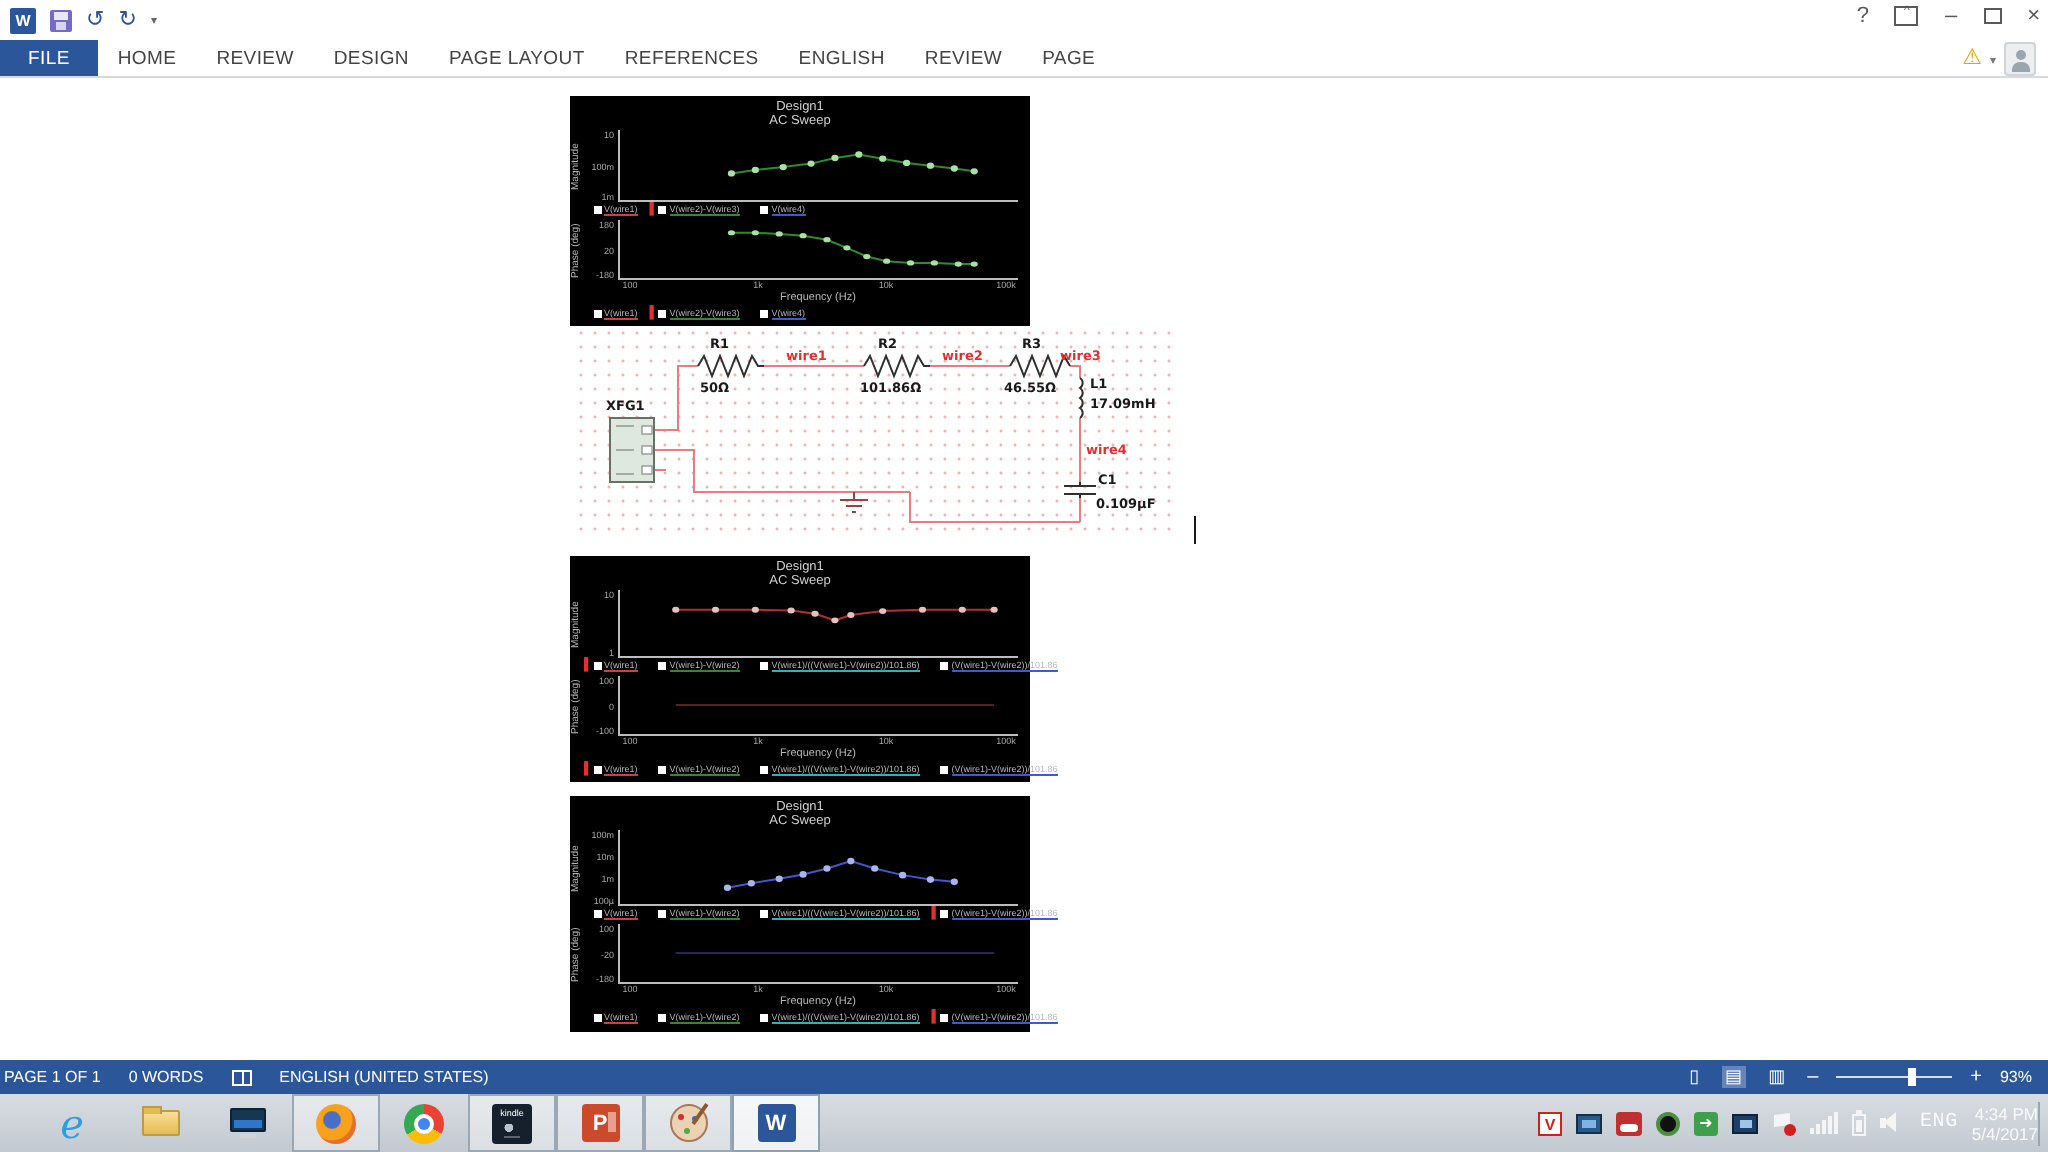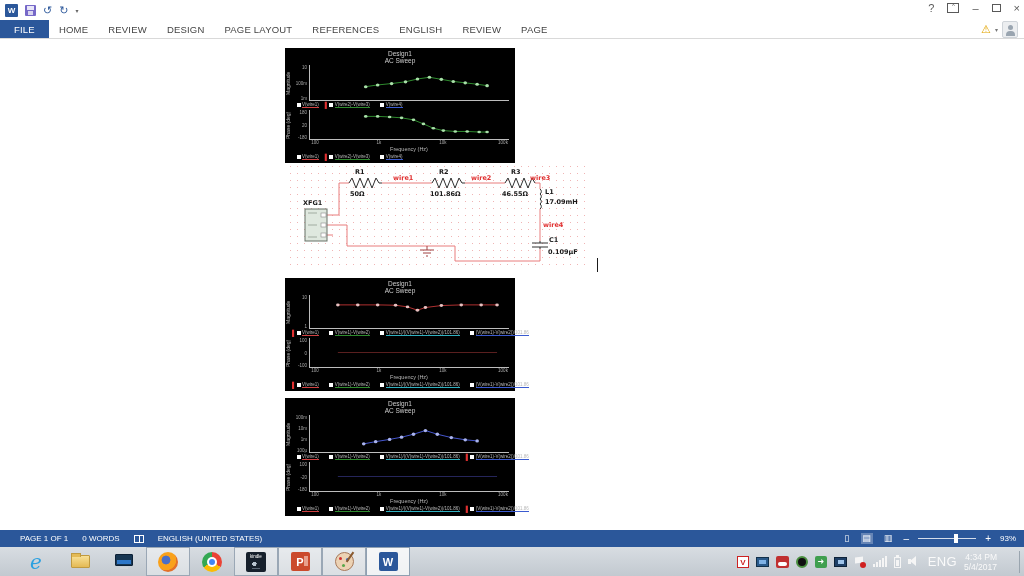--- a/index.html
+++ b/index.html
@@ -56,21 +56,21 @@
 
   
   .schematic { position:absolute; left:287px; top:123px; width:302px; height:107px; background-color:#fff;
     background-image:radial-gradient(circle, #f0b4b4 0.6px, rgba(0,0,0,0) 0.9px); background-size:7px 7px; }
   .schem { position:absolute; left:0; top:0; }
   .schem text { font-family:"DejaVu Sans", sans-serif; font-size:6.5px; font-weight:bold; fill:#1a1a1a; }
   .schem text.net { fill:#e03030; }
 
   
   .statusbar { position:absolute; left:0; right:0; bottom:29px; height:17px; background:#2b579a; color:#fff; display:flex; align-items:center; font-size:8px; }
-  .sb-left { display:flex; align-items:center; gap:14px; padding-left:20px; }
+  .sb-left { display:flex; align-items:center; gap:14px; padding-left:2px; }
   .book-ic { width:10px; height:8px; border:1px solid #fff; position:relative; }
   .book-ic::after { content:""; position:absolute; left:4px; top:0; bottom:0; width:1px; background:#fff; }
   .sb-right { position:absolute; right:8px; display:flex; align-items:center; gap:9px; }
   .view-ic { font-size:9px; line-height:11px; color:#fff; padding:0 2px; }
   .view-ic.active { background:rgba(255,255,255,0.28); }
   .ztrack { width:58px; height:1px; background:rgba(255,255,255,0.8); position:relative; }
   .zthumb { position:absolute; left:62%; top:-4px; width:4px; height:9px; background:#fff; }
   .zbtn { font-size:10px; }
 
   
@@ -114,22 +114,22 @@
   .tr-net::before { content:""; position:absolute; left:1px; top:1px; width:8px; height:6px; background:#f5f5f5; transform:skewY(-8deg); }
   .tr-net::after { content:""; position:absolute; right:0; bottom:0; width:6px; height:6px; border-radius:50%; background:#d02020; }
   .tr-sig { display:flex; align-items:flex-end; gap:1px; height:11px; }
   .tr-sig i { display:block; width:2px; background:#f5f5f5; }
   .tr-batt { width:7px; height:11px; border:1px solid #f5f5f5; position:relative; margin-top:1px; }
   .tr-batt::before { content:""; position:absolute; left:1px; top:-3px; width:3px; height:2px; background:#f5f5f5; }
   .tr-batt::after { content:""; position:absolute; left:1px; right:1px; bottom:1px; height:6px; background:#f5f5f5; }
   .tr-vol { position:relative; width:13px; height:11px; }
   .tr-vol::before { content:""; position:absolute; left:0; top:3px; width:3px; height:5px; background:#f5f5f5; }
   .tr-vol::after { content:""; position:absolute; left:2px; top:0; border-top:5.5px solid transparent; border-bottom:5.5px solid transparent; border-right:6px solid #f5f5f5; }
-  .tr-eng { color:#fafafa; font-size:13px; letter-spacing:0.3px; }
-  .tr-clock { text-align:right; color:#fafafa; font-size:8.5px; line-height:10px; padding-right:22px; border-right:1px solid #9aa5af; margin-right:-2px; height:22px; display:flex; flex-direction:column; justify-content:center; }
+  .tr-eng { color:#fafafa; font-size:10px; letter-spacing:0.3px;font-family:Liberation Mono, monospace; }
+  .tr-clock { text-align:right; color:#fafafa; font-size:8.5px; line-height:10px; padding-right:0; border-right:1px solid #9aa5af; margin-right:-2px; height:22px; display:flex; flex-direction:column; justify-content:center; }
 </style>
 </head>
 <body>
 
 <div class="app">
 
   <div class="titlebar">
     <div class="qat">
       <span class="word-logo">W</span>
       <span class="save-ic"></span>

